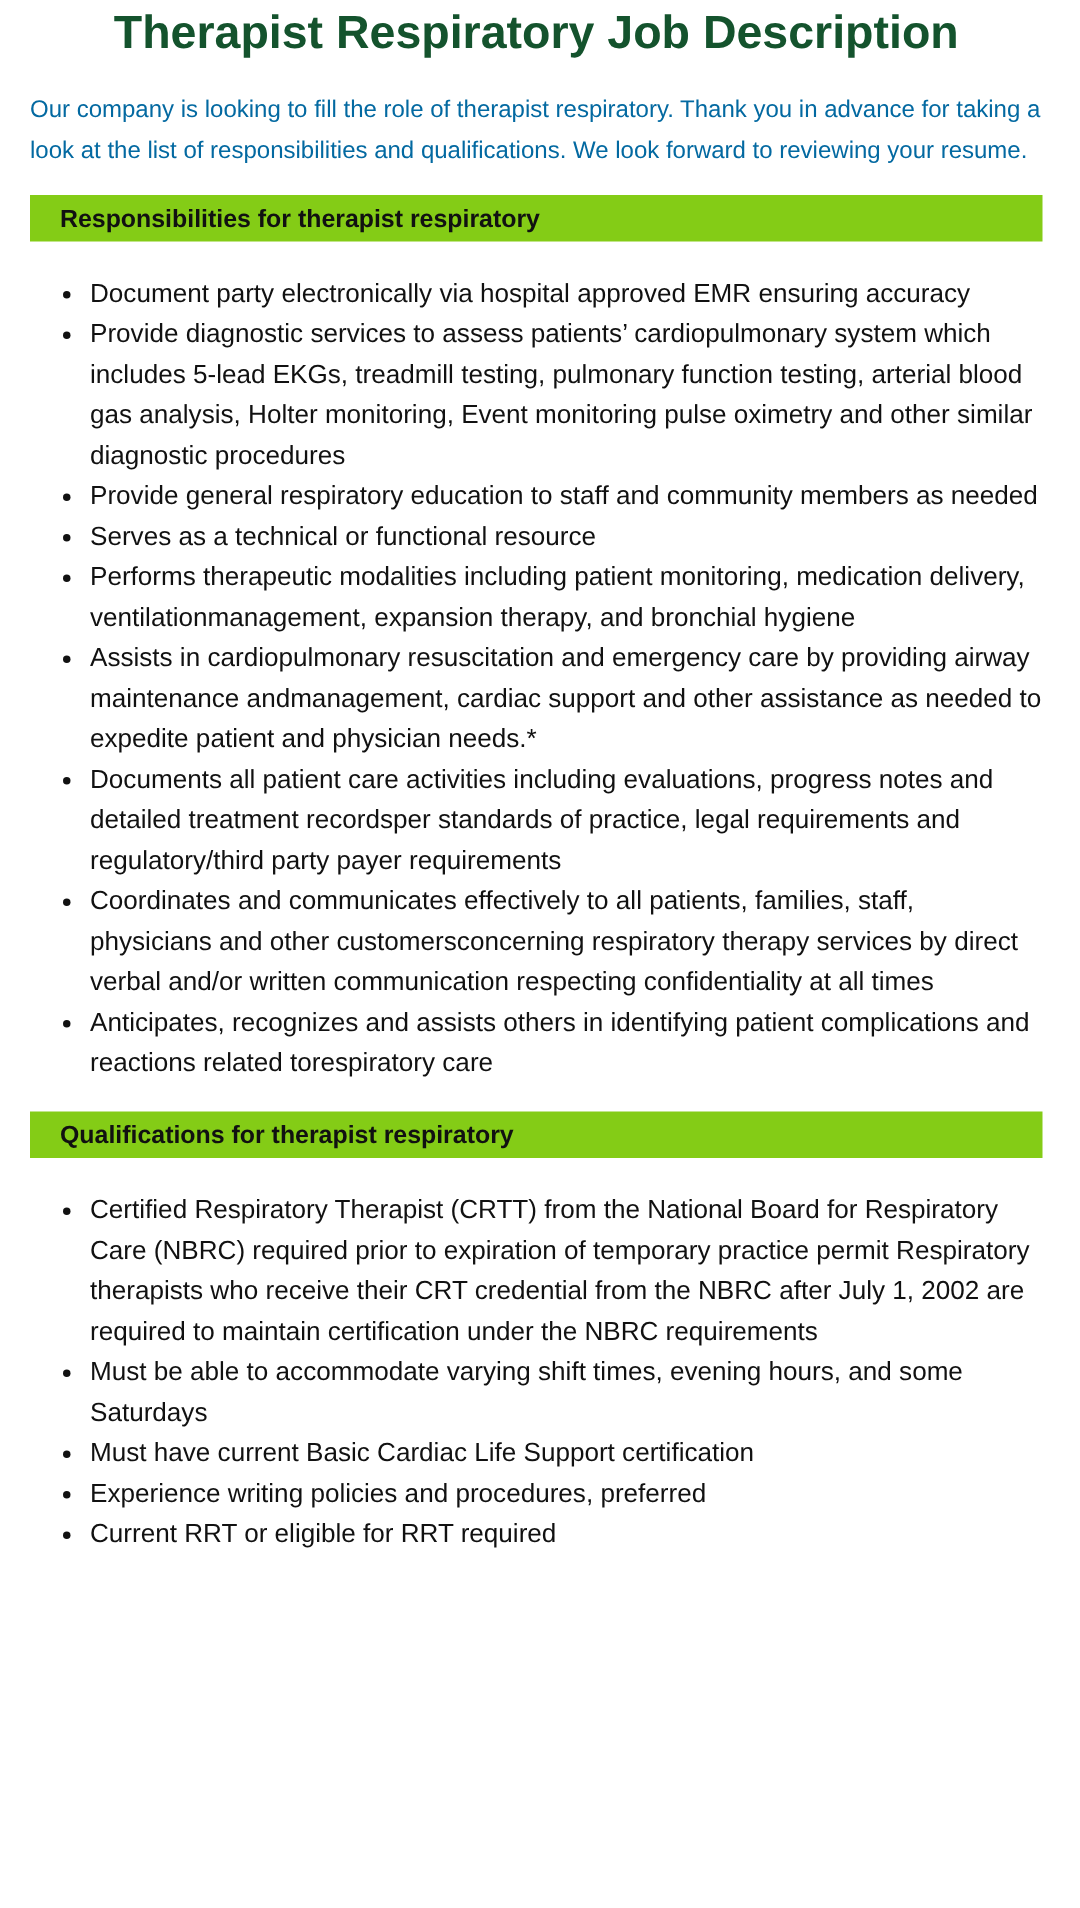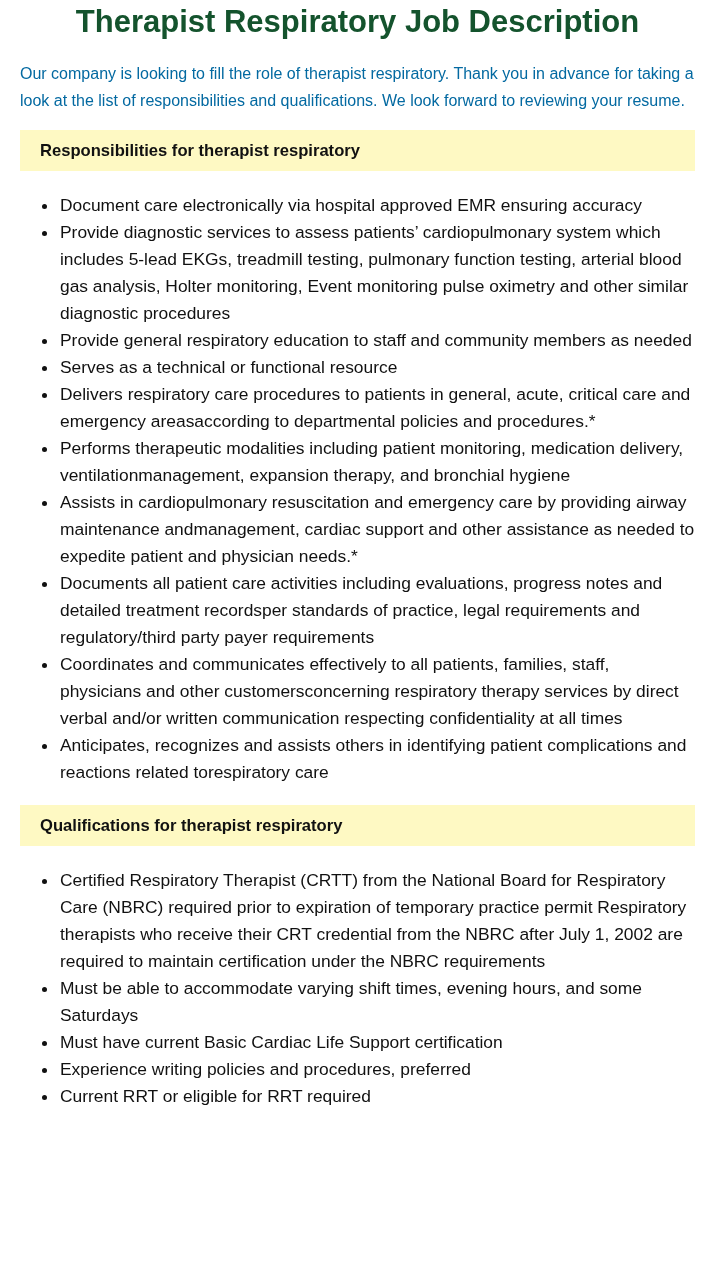--- a/index.html
+++ b/index.html
@@ -31,22 +31,22 @@
       letter-spacing: 0px;
     }
     .intro {
       margin: 14px 0 0 0;
       font-size: 16px;
       line-height: 27px;
       color: #0369a1;
     }
     .section-header {
       margin-top: 16px;
-      background: #fef9c3;
-      height: 41px;
+      background: #84cc16;
+      height: 31px;
       box-sizing: border-box;
       padding: 0 20px;
       display: flex;
       align-items: center;
       font-size: 16.6px;
       font-weight: bold;
       color: #111111;
     }
     ul.items {
       list-style: none;
@@ -75,25 +75,24 @@
 <body>
 
 <div class="page">
   <h1>Therapist Respiratory Job Description</h1>
   <p class="intro">Our company is looking to fill the role of therapist respiratory. Thank you in advance for taking a look at the list of responsibilities and qualifications. We look forward to reviewing your resume.</p>
 
   <div class="section-header">
     <span>Responsibilities for therapist respiratory</span>
   </div>
   <ul class="items">
-    <li>Document care electronically via hospital approved EMR ensuring accuracy</li>
+    <li>Document party electronically via hospital approved EMR ensuring accuracy</li>
     <li>Provide diagnostic services to assess patients’ cardiopulmonary system which includes 5-lead EKGs, treadmill testing, pulmonary function testing, arterial blood gas analysis, Holter monitoring, Event monitoring pulse oximetry and other similar diagnostic procedures</li>
     <li>Provide general respiratory education to staff and community members as needed</li>
     <li>Serves as a technical or functional resource</li>
-    <li>Delivers respiratory care procedures to patients in general, acute, critical care and emergency areasaccording to departmental policies and procedures.*</li>
     <li>Performs therapeutic modalities including patient monitoring, medication delivery, ventilationmanagement, expansion therapy, and bronchial hygiene</li>
     <li>Assists in cardiopulmonary resuscitation and emergency care by providing airway maintenance andmanagement, cardiac support and other assistance as needed to expedite patient and physician needs.*</li>
     <li>Documents all patient care activities including evaluations, progress notes and detailed treatment recordsper standards of practice, legal requirements and regulatory/third party payer requirements</li>
     <li>Coordinates and communicates effectively to all patients, families, staff, physicians and other customersconcerning respiratory therapy services by direct verbal and/or written communication respecting confidentiality at all times</li>
     <li>Anticipates, recognizes and assists others in identifying patient complications and reactions related torespiratory care</li>
   </ul>
 
   <div class="section-header qual-header">
     <span>Qualifications for therapist respiratory</span>
   </div>

